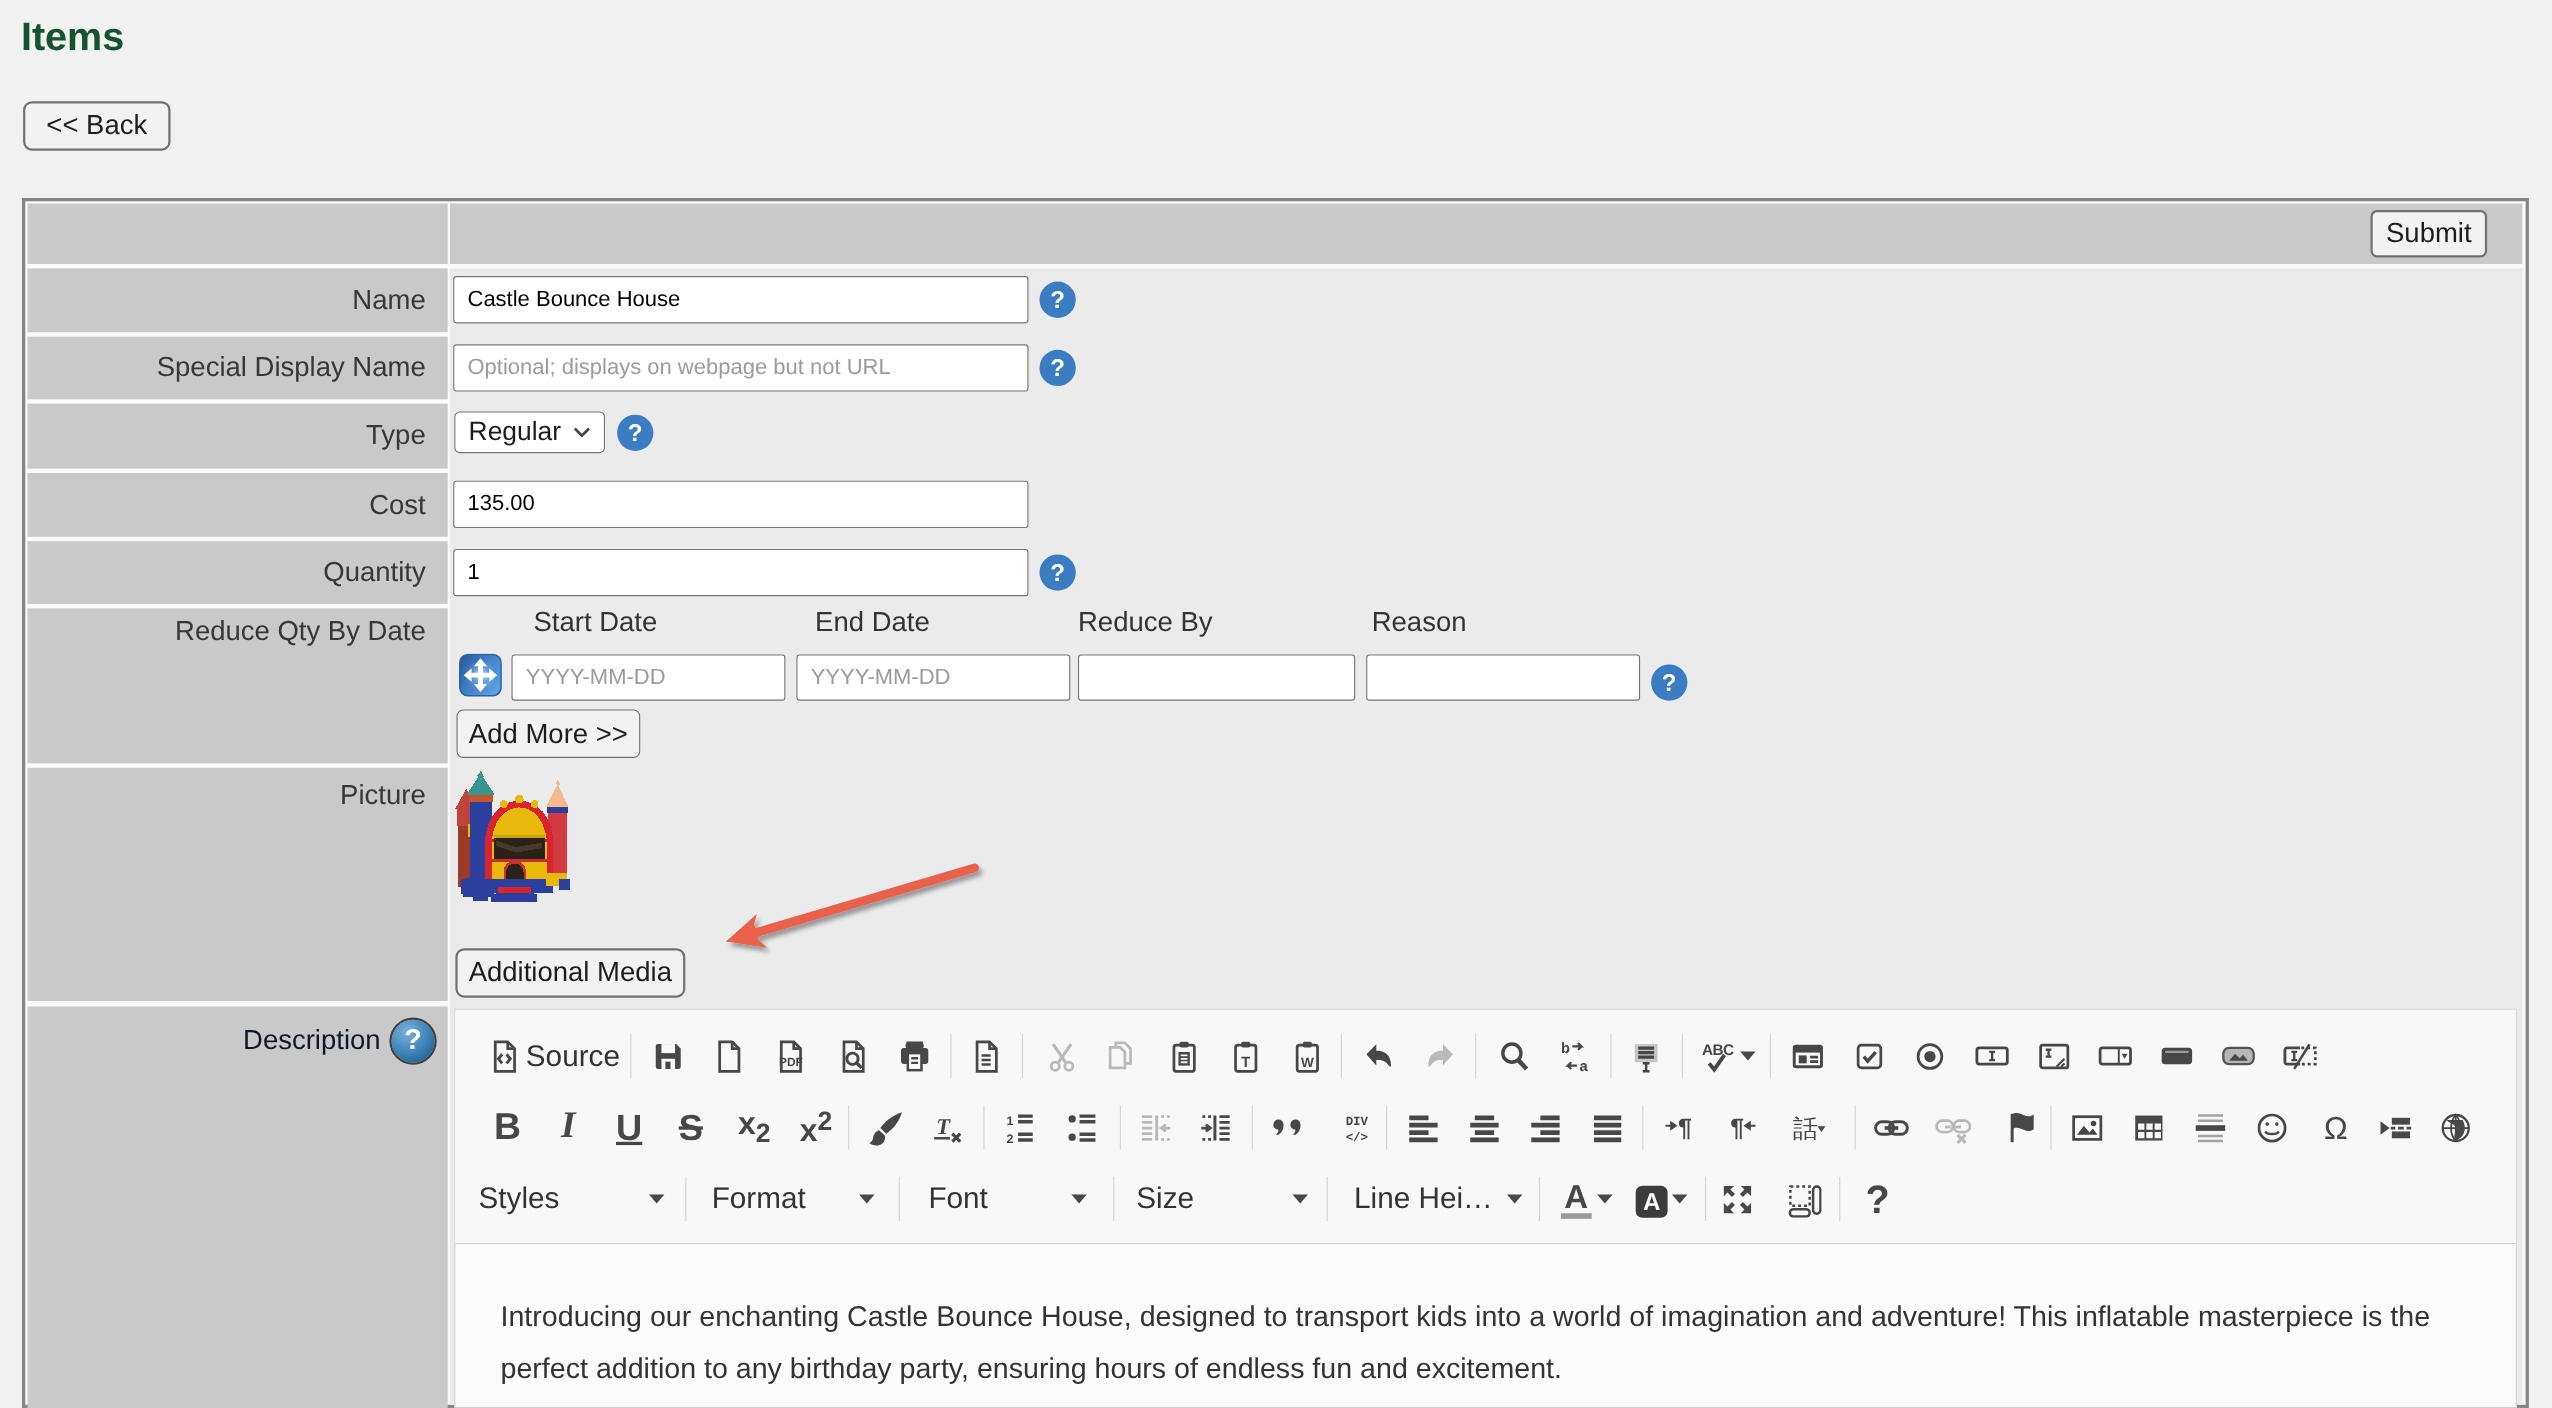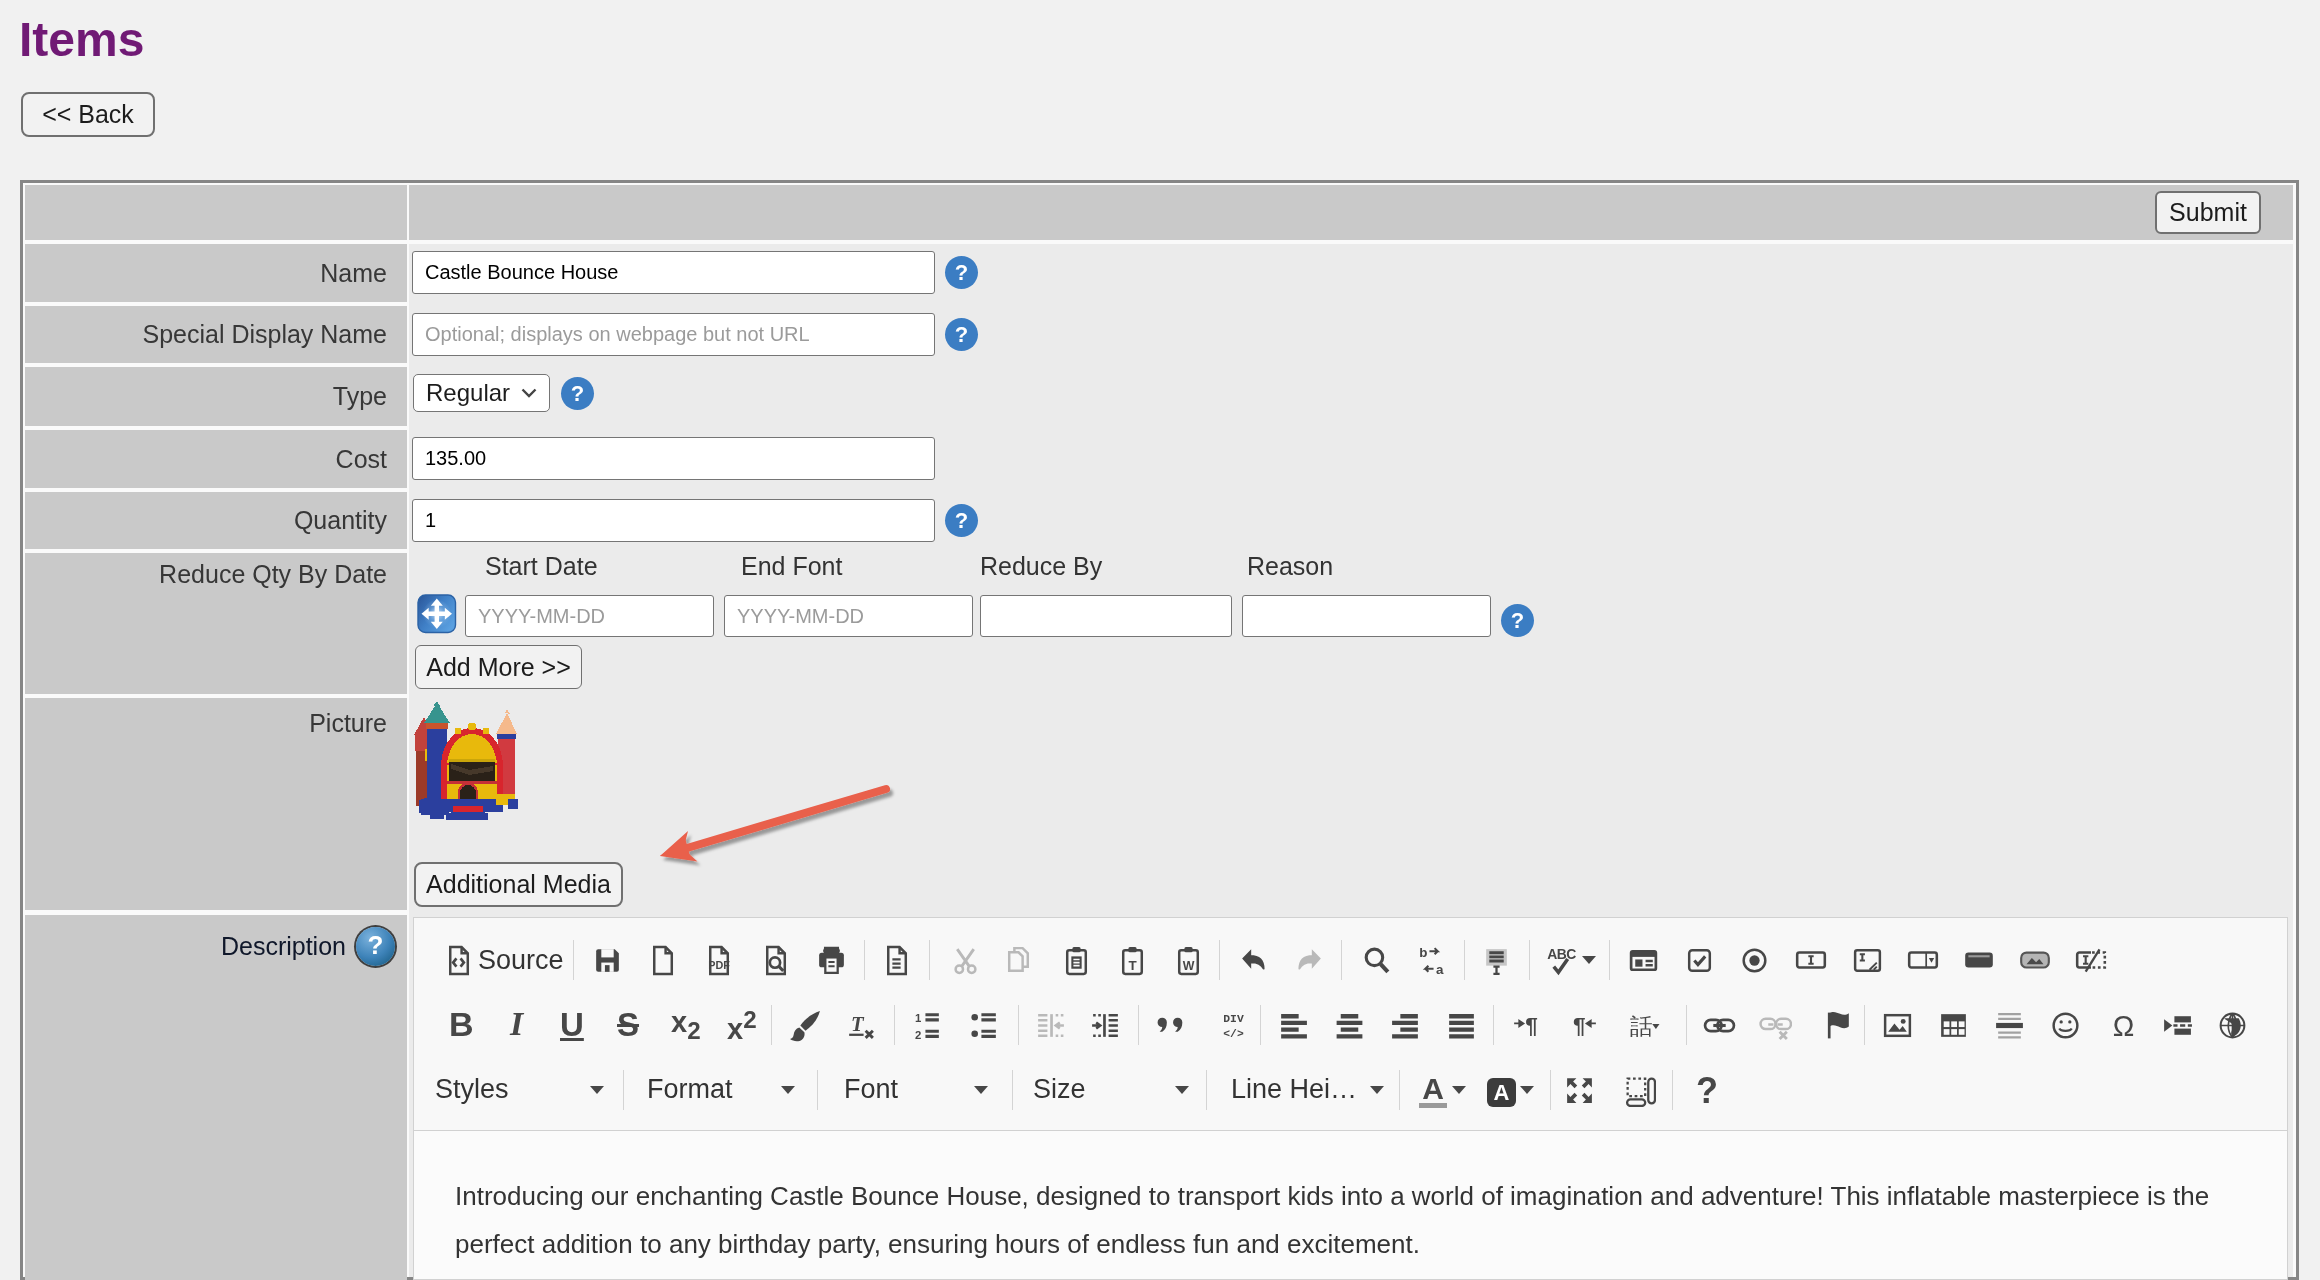--- a/index.html
+++ b/index.html
@@ -21,21 +21,21 @@
 .gI { font-size:34px; font-weight:bold; font-style:italic; color:#474747; font-family:"Liberation Serif",serif; }
 .gU { font-size:33px; font-weight:bold; text-decoration:underline; color:#474747; }
 .gS { font-size:33px; font-weight:bold; text-decoration:line-through; color:#474747; }
 .gX { font-size:29px; font-weight:bold; color:#474747; }
 .gA { font-size:30px; font-weight:bold; color:#474747; line-height:30px; }
 .gAbox { width:29px; height:29px; background:#3c3c3c; border-radius:6px; color:#fff; font-size:22px;
   font-weight:bold; display:flex; align-items:center; justify-content:center; }
 .gQm { font-size:36px; font-weight:bold; color:#474747; }
 .hdr { font-size:25px; color:#333; }
 </style></head><body>
-<div class="ab" style="left:19px;top:12px;font-size:48px;font-weight:bold;color:#701a75">Items</div>
+<div class="ab" style="left:19px;top:12px;font-size:36px;font-weight:bold;color:#14532d">Items</div>
 <div class="btn" style="left:21px;top:92px;width:134px;height:45px">&lt;&lt; Back</div>
 <div class="ab" style="left:20px;top:180px;width:2279px;height:1100px;border:3px solid #868686;background:#fafafa"></div>
 <div class="ab" style="left:25px;top:185px;width:382px;height:55px;background:#c9c9c9"></div>
 <div class="ab" style="left:409px;top:185px;width:1884px;height:55px;background:#c9c9c9"></div>
 <div class="ab" style="left:409px;top:244px;width:1884px;height:1033px;background:#ebebeb"></div>
 <div class="lbl" style="top:244px;height:58px;">Name</div>
 <div class="lbl" style="top:306px;height:57px;">Special Display Name</div>
 <div class="lbl" style="top:367px;height:59px;">Type</div>
 <div class="lbl" style="top:430px;height:58px;">Cost</div>
 <div class="lbl" style="top:492px;height:57px;">Quantity</div>
@@ -55,21 +55,21 @@
 <span style="font-size:24px;color:#1c1c1c">Regular</span>
 <svg width="16" height="10" viewBox="0 0 16 10">
       <path d="M1.5 1.5 L8 8 L14.5 1.5" stroke="#444" stroke-width="2.4" fill="none"></path>
     </svg>
   </div>
 <div class="ab q" style="left:561px;top:377px">?</div>
 <input class="inp" style="left: 412px; top: 437px; width: 523px;" value="135.00">
 <input class="inp" style="left: 412px; top: 499px; width: 523px;" value="1">
 <div class="ab q" style="left:945px;top:504px">?</div>
 <div class="ab hdr" style="left:485px;top:552px">Start Date</div>
-<div class="ab hdr" style="left:741px;top:552px">End Font</div>
+<div class="ab hdr" style="left:741px;top:552px">End Date</div>
 <div class="ab hdr" style="left:980px;top:552px">Reduce By</div>
 <div class="ab hdr" style="left:1247px;top:552px">Reason</div>
 <div class="ab" style="left:417px;top:594px"><svg width="40" height="40" viewBox="0 0 40 40">
 <defs>
         <linearGradient id="mg" x1="0" y1="0" x2="1" y2="0.7">
 <stop offset="0" stop-color="#2a5598"></stop>
           <stop offset="0.5" stop-color="#3f7fc6"></stop>
           <stop offset="1" stop-color="#5aa0e0"></stop>
         </linearGradient>
 <radialGradient id="mg2" cx="0.5" cy="0.48" r="0.52">

